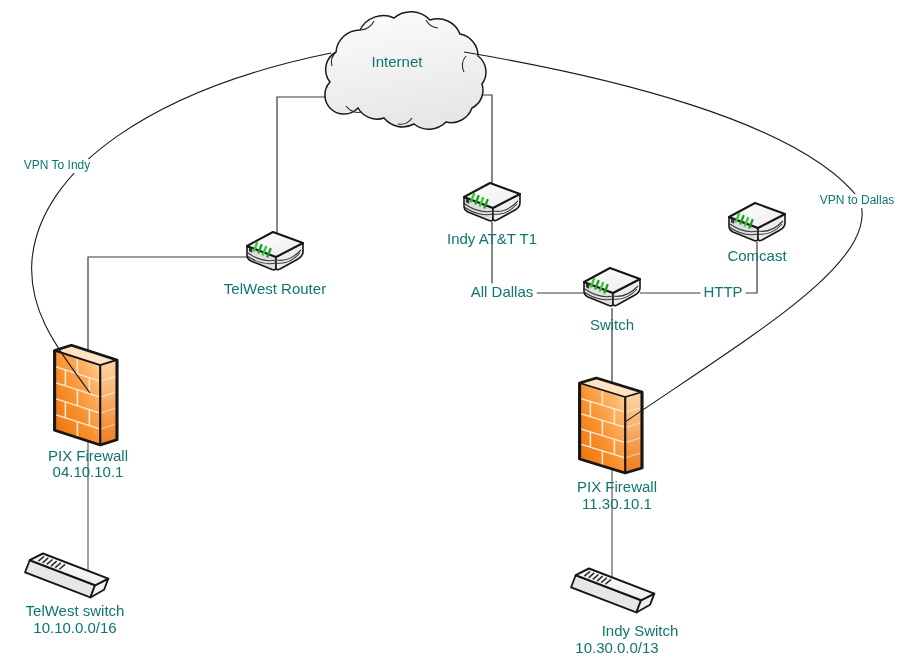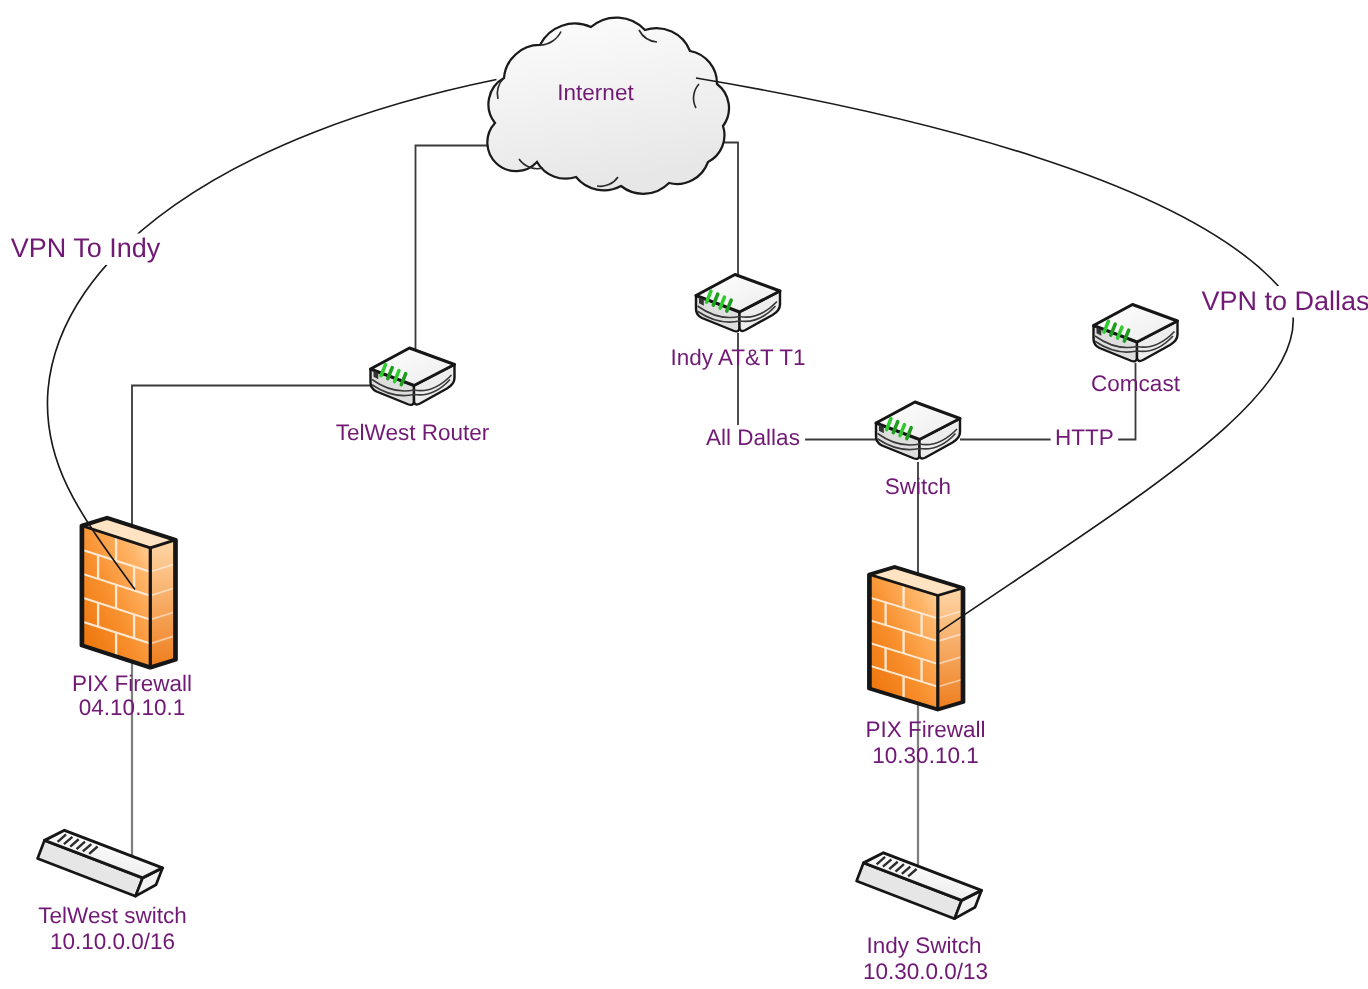--- a/index.html
+++ b/index.html
@@ -3,25 +3,25 @@
 <meta charset="utf-8">
 <style>
   html,body{margin:0;padding:0;background:#fff;}
   .stage{
     position:relative;width:912px;height:659px;background:#fff;overflow:hidden;
     font-family:"Liberation Sans", sans-serif;color:#000;
   }
   .stage svg{position:absolute;left:0;top:0;}
   .lbl{
     position:absolute;transform:translate(-50%,-50%);
-    font-size:15px;line-height:1.15;white-space:nowrap;color:#701a75;
+    font-size:15px;line-height:1.15;white-space:nowrap;color:#0f766e;
     text-align:center;
   }
   .lbl--bg{background:#fff;padding:0 3px;}
-  .lbl--lg{font-size:18px;}
+  .lbl--lg{font-size:12px;}
 </style>
 </head>
 <body>
 
 <div class="stage">
 
   <svg width="912" height="659" viewBox="0 0 912 659">
     <defs>
       <linearGradient id="gCloud" x1="0" y1="0" x2="0.25" y2="1">
         <stop offset="0" stop-color="#fdfdfd"></stop>
@@ -169,21 +169,21 @@
   <div class="lbl lbl--bg" style="left:502px;top:292px">All Dallas</div>
   <div class="lbl lbl--bg" style="left:723px;top:292px">HTTP</div>
 
   <div class="lbl lbl--bg lbl--lg" style="left:57px;top:166px">VPN To Indy</div>
   <div class="lbl lbl--bg lbl--lg" style="left:857px;top:201px">VPN to Dallas</div>
 
   <div class="lbl" style="left:88px;top:456px">PIX Firewall</div>
   <div class="lbl" style="left:88px;top:472px">04.10.10.1</div>
 
   <div class="lbl" style="left:617px;top:487px">PIX Firewall</div>
-  <div class="lbl" style="left:617px;top:504px">10.30.10.1</div>
+  <div class="lbl" style="left:617px;top:504px">11.30.10.1</div>
 
   <div class="lbl" style="left:75px;top:611px">TelWest switch</div>
   <div class="lbl" style="left:75px;top:628px">10.10.0.0/16</div>
 
-  <div class="lbl" style="left:616px;top:631px">Indy Switch</div>
+  <div class="lbl" style="left:640px;top:631px">Indy Switch</div>
   <div class="lbl" style="left:617px;top:648px">10.30.0.0/13</div>
 
 </div>
 
 </body></html>

